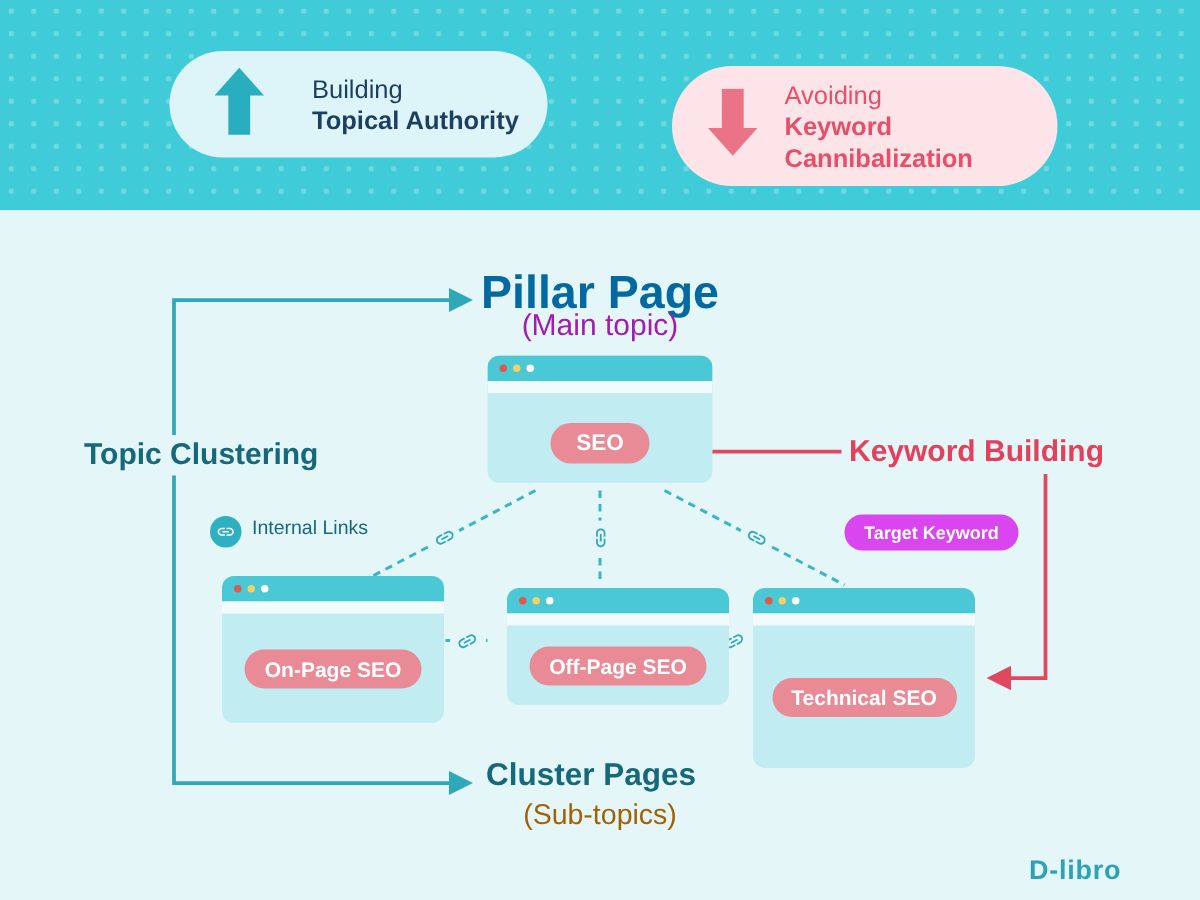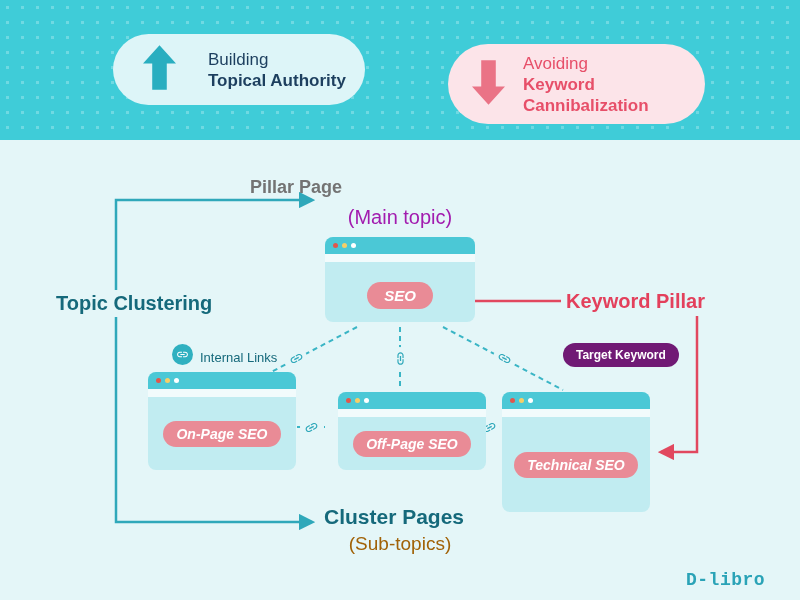--- a/index.html
+++ b/index.html
@@ -16,48 +16,48 @@
   }
   .pill{
     display:flex;align-items:center;border-radius:44px;
   }
   .pill-build{left:113px;top:34px;width:252px;height:71px;background:#ddf5f8;padding-left:30px;gap:32px;box-sizing:border-box;}
   .pill-avoid{left:448px;top:44px;width:257px;height:80px;background:#fce4e9;padding-left:24px;gap:18px;box-sizing:border-box;}
   .pill-text{font-size:17px;line-height:21px;color:#1d3f5f;}
   .pill-text .l2{font-weight:bold;}
   .pill-avoid .pill-text{color:#e74f69;width:165px;}
   
-  .pillar-title{left:250px;top:177px;width:300px;text-align:left;font-size:18px;font-weight:bold;color:#737373;z-index:3;}
+  .pillar-title{left:250px;top:177px;width:300px;text-align:center;font-size:31px;font-weight:bold;color:#0369a1;z-index:3;}
   .pillar-sub{left:250px;top:206px;width:300px;text-align:center;font-size:20px;color:#a21caf;z-index:3;}
   .cluster-title{left:244px;top:505px;width:300px;text-align:center;font-size:21px;font-weight:bold;color:#15697b;z-index:3;}
   .cluster-sub{left:250px;top:533px;width:300px;text-align:center;font-size:19px;color:#a16207;z-index:3;}
   .topic-label{left:50px;top:290px;font-size:20px;font-weight:bold;color:#15697b;background:#e4f6f8;padding:2px 6px;z-index:3;}
   .keyword-label{left:566px;top:290px;font-size:20px;font-weight:bold;color:#e3405c;z-index:3;}
   
-  .internal-links{left:140px;top:344px;display:flex;align-items:flex-end;gap:7px;z-index:3;margin-left:32px;}
+  .internal-links{left:140px;top:344px;display:flex;align-items:flex-start;gap:7px;z-index:3;}
   .internal-links .txt{font-size:13px;color:#15697b;}
   .il-icon{width:21px;height:21px;border-radius:50%;background:#2fb0c0;display:flex;align-items:center;justify-content:center;}
-  .target-pill{left:563px;top:343px;background:#701a75;color:#fff;font-size:12px;font-weight:bold;
+  .target-pill{left:563px;top:343px;background:#d946ef;color:#fff;font-size:12px;font-weight:bold;
     padding:5px 13px;border-radius:14px;z-index:3;}
   
-  .browser{border-radius:8px;overflow:hidden;background:#c1ecf1;display:flex;flex-direction:column;z-index:2;font-style:italic;}
+  .browser{border-radius:8px;overflow:hidden;background:#c1ecf1;display:flex;flex-direction:column;z-index:2;}
   .b-header{height:17px;background:#4bc8d6;display:flex;align-items:center;gap:4px;padding:0 8px;flex:0 0 auto;}
   .dot{width:5px;height:5px;border-radius:50%;display:inline-block;}
   .d-red{background:#e0574d}.d-yellow{background:#f6cf67}.d-white{background:#ffffff}
   .b-strip{height:8px;background:#f2fbfc;flex:0 0 auto;}
   .b-body{flex:1;display:flex;align-items:center;justify-content:center;}
   .badge{background:#e98b96;color:#ffffff;font-weight:bold;border-radius:16px;white-space:nowrap;}
   .badge-lg{font-size:15px;padding:5px 17px;}
   .badge-md{font-size:14px;padding:5px 13px;}
   
   .link-chip{width:22px;height:22px;border-radius:50%;background:#e4f6f8;display:flex;
     align-items:center;justify-content:center;z-index:2;}
   .overlay{position:absolute;left:0;top:0;z-index:1;pointer-events:none;}
   
-  .logo{left:686px;top:570px;font-size:18px;font-weight:bold;color:#2aa3b7;letter-spacing:0.5px;z-index:3;font-family:Liberation Mono, monospace;}
+  .logo{left:686px;top:570px;font-size:18px;font-weight:bold;color:#2aa3b7;letter-spacing:0.5px;z-index:3;}
 </style>
 </head>
 <body>
 
 <div class="stage">
 
   <div class="abs banner">
     <div class="abs pill pill-build">
       <span>
         <svg width="33" height="45" viewBox="0 0 34 46">
@@ -112,21 +112,21 @@
       <span class="dot d-yellow"></span>
       <span class="dot d-white"></span>
     </div>
     <div class="b-strip"></div>
     <div class="b-body" style="padding-top:6px;">
       <span class="badge badge-lg">SEO</span>
     </div>
   </div>
 
   <div class="abs topic-label">Topic Clustering</div>
-  <div class="abs keyword-label">Keyword Pillar</div>
+  <div class="abs keyword-label">Keyword Building</div>
 
   <div class="abs internal-links">
     <span class="il-icon">
       <svg width="13" height="13" viewBox="0 0 24 24">
           <path fill="#ffffff" d="M3.9 12c0-1.71 1.39-3.1 3.1-3.1h4V7H7c-2.76 0-5 2.24-5 5s2.24 5 5 5h4v-1.9H7c-1.71 0-3.1-1.39-3.1-3.1zM8 13h8v-2H8v2zm9-6h-4v1.9h4c1.71 0 3.1 1.39 3.1 3.1s-1.39 3.1-3.1 3.1h-4V17h4c2.76 0 5-2.24 5-5s-2.24-5-5-5z"></path>
         </svg>
     </span>
     <span class="txt">Internal Links</span>
   </div>
 
@@ -151,21 +151,21 @@
     <svg width="15" height="15" viewBox="0 0 24 24" style="transform:rotate(-28deg)">
         <path fill="#2fa8ba" d="M3.9 12c0-1.71 1.39-3.1 3.1-3.1h4V7H7c-2.76 0-5 2.24-5 5s2.24 5 5 5h4v-1.9H7c-1.71 0-3.1-1.39-3.1-3.1zM8 13h8v-2H8v2zm9-6h-4v1.9h4c1.71 0 3.1 1.39 3.1 3.1s-1.39 3.1-3.1 3.1h-4V17h4c2.76 0 5-2.24 5-5s-2.24-5-5-5z"></path>
       </svg>
   </div>
   <div class="abs link-chip" style="left:478px;top:416px;">
     <svg width="15" height="15" viewBox="0 0 24 24" style="transform:rotate(-28deg)">
         <path fill="#2fa8ba" d="M3.9 12c0-1.71 1.39-3.1 3.1-3.1h4V7H7c-2.76 0-5 2.24-5 5s2.24 5 5 5h4v-1.9H7c-1.71 0-3.1-1.39-3.1-3.1zM8 13h8v-2H8v2zm9-6h-4v1.9h4c1.71 0 3.1 1.39 3.1 3.1s-1.39 3.1-3.1 3.1h-4V17h4c2.76 0 5-2.24 5-5s-2.24-5-5-5z"></path>
       </svg>
   </div>
 
-  <div class="abs browser" style="left:148px;top:372px;width:148px;height:98px;">
+  <div class="abs browser" style="left:148px;top:384px;width:148px;height:98px;">
     <div class="b-header">
       <span class="dot d-red"></span>
       <span class="dot d-yellow"></span>
       <span class="dot d-white"></span>
     </div>
     <div class="b-strip"></div>
     <div class="b-body">
       <span class="badge badge-md">On-Page SEO</span>
     </div>
   </div>

